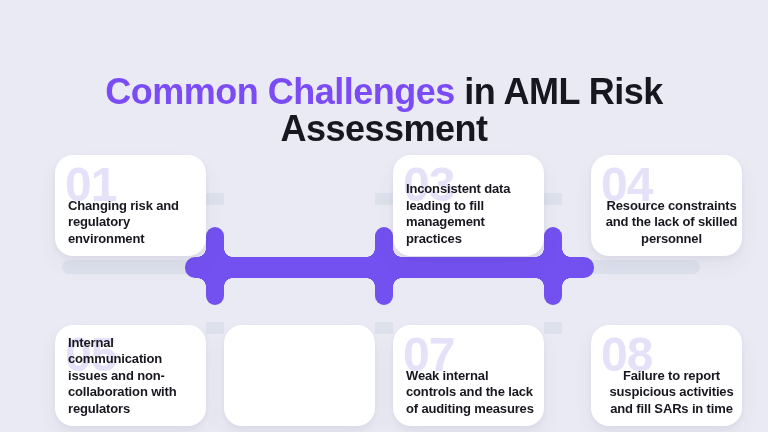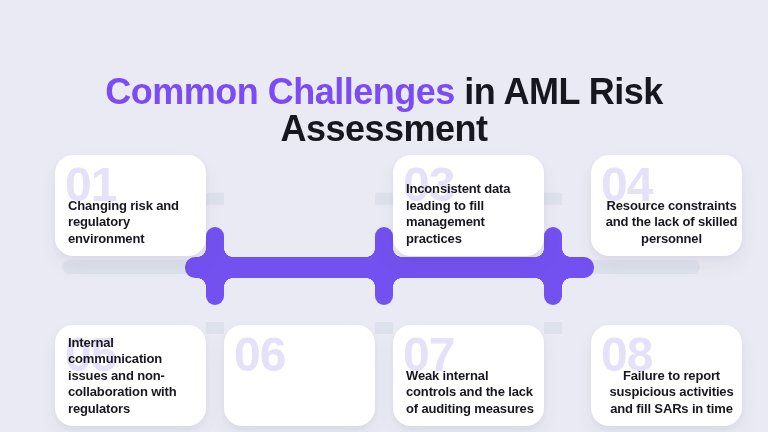--- a/index.html
+++ b/index.html
@@ -116,21 +116,20 @@
   <div class="card r1 c4">
     <span class="num">04</span>
     <div class="txt">Resource constraints and the lack of skilled personnel</div>
   </div>
 
   <div class="card r2 c1">
     <span class="num">05</span>
     <div class="txt">Internal communication issues and non-collaboration with regulators</div>
   </div>
   <div class="card r2 c2">
-    <span class="num">06</span>
   </div>
   <div class="card r2 c3">
     <span class="num">07</span>
     <div class="txt">Weak internal controls and the lack of auditing measures</div>
   </div>
   <div class="card r2 c4">
     <span class="num">08</span>
     <div class="txt">Failure to report suspicious activities and fill SARs in time</div>
   </div>
 

